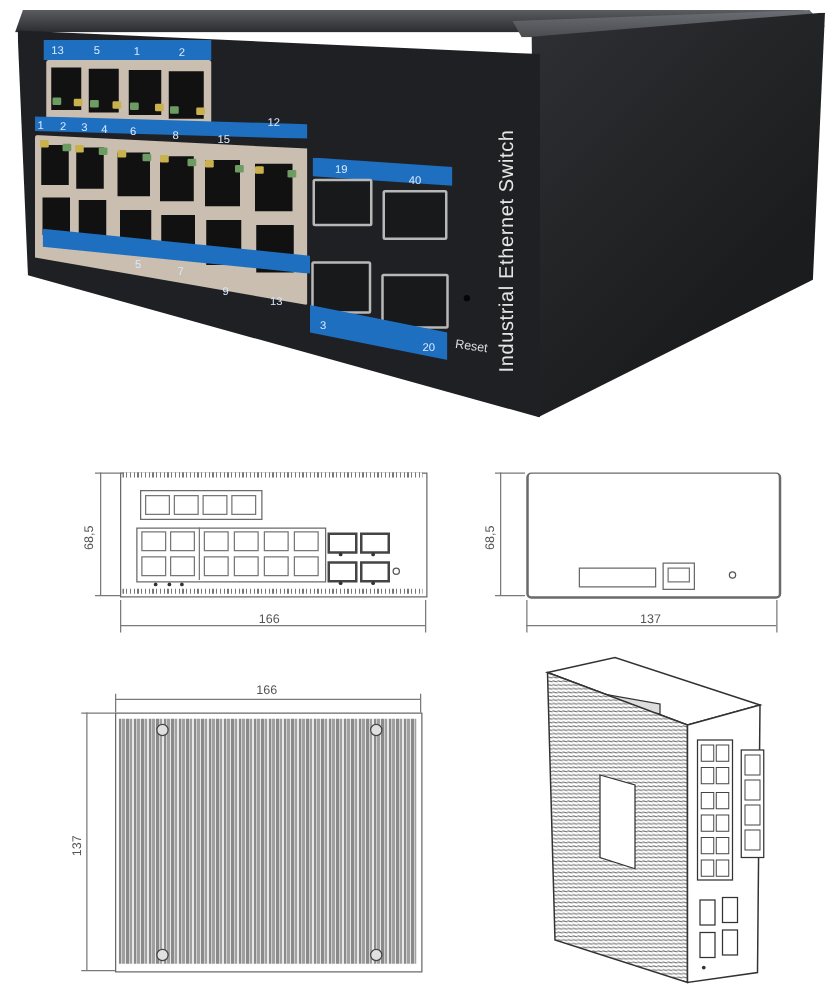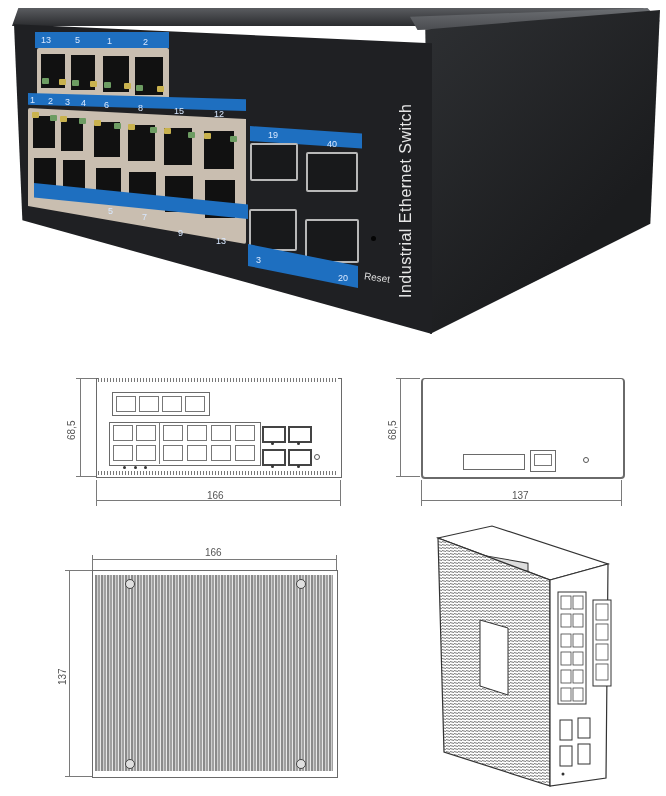--- a/index.html
+++ b/index.html
@@ -64,21 +64,21 @@
 
   <div class="abs blue-strip" style="left:28px;top:93px;width:218px;height:18px;clip-path:polygon(0 0,100% 35%,100% 100%,0 65%);"></div>
   <div class="abs blue-strip" style="left:28px;top:93px;width:218px;height:45px;background:transparent;">
     <span class="label" style="left:2px;top:2px;">1</span>
     <span class="label" style="left:20px;top:3px;">2</span>
     <span class="label" style="left:37px;top:4px;">3</span>
     <span class="label" style="left:53px;top:5px;">4</span>
     <span class="label" style="left:76px;top:7px;">6</span>
     <span class="label" style="left:110px;top:10px;">8</span>
     <span class="label" style="left:146px;top:13px;">15</span>
-    <span class="label" style="left:186px;top:16px;">12</span>
+    <span class="label" style="left:186px;top:0;">12</span>
   </div>
 
   <div class="abs rj" style="left:28px;top:108px;width:218px;height:136px;clip-path:polygon(0 0,100% 8%,100% 100%,0 72%);">
 
     <div class="hole" style="left:5px;top:8px;width:22px;height:32px;"></div>
     <div class="hole" style="left:33px;top:10px;width:22px;height:33px;"></div>
     <div class="hole" style="left:66px;top:14px;width:26px;height:35px;"></div>
     <div class="hole" style="left:100px;top:17px;width:27px;height:36px;"></div>
     <div class="hole" style="left:136px;top:20px;width:28px;height:37px;"></div>
     <div class="hole" style="left:176px;top:23px;width:30px;height:38px;"></div>

